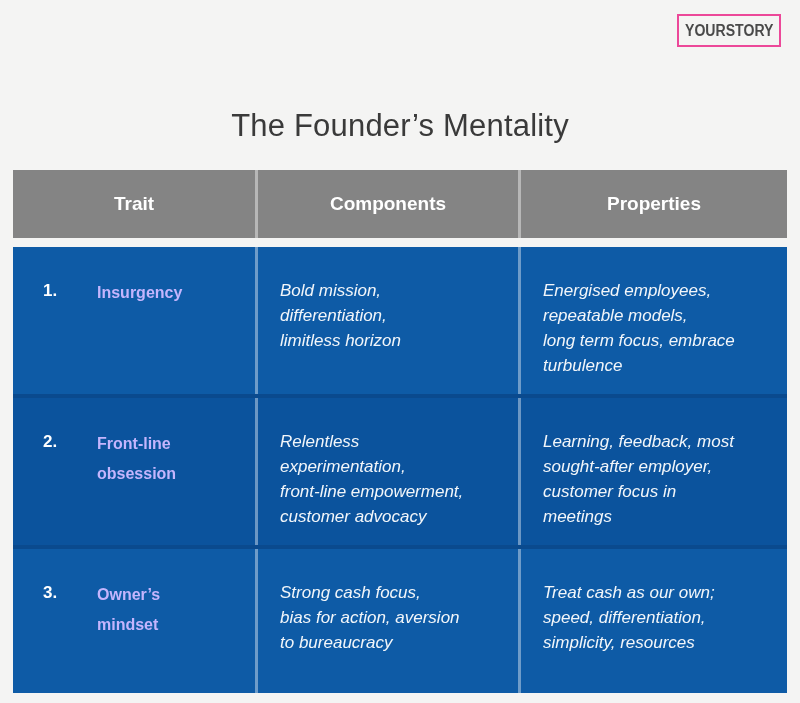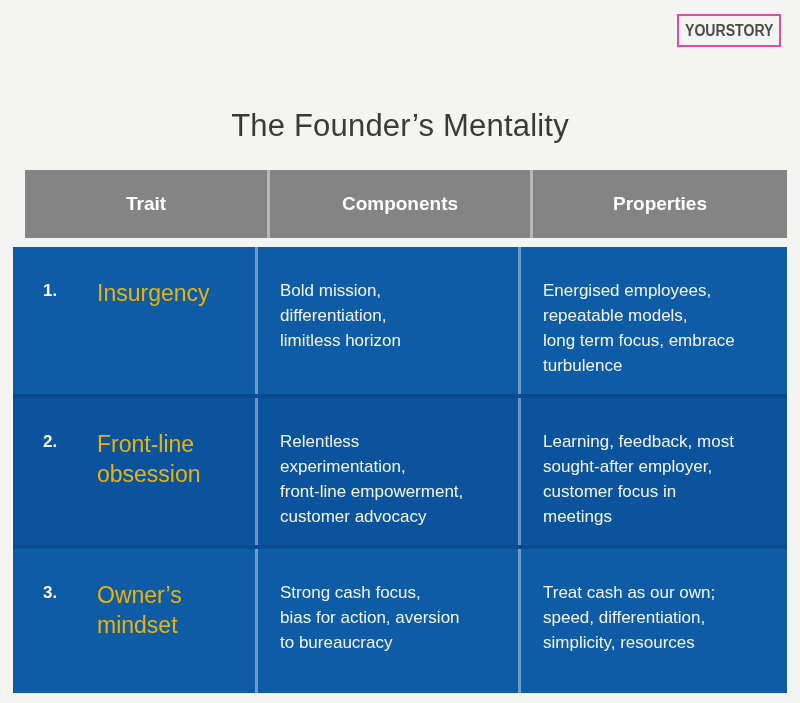--- a/index.html
+++ b/index.html
@@ -46,21 +46,20 @@
   .table {
     position: absolute;
     top: 170px; left: 13px; right: 13px;
   }
   .thead {
     display: grid;
     grid-template-columns: 242px 263px 1fr;
     background: #848484;
     height: 68px;
     margin-bottom: 9px;
-    margin-left: 12px;
   }
   .th {
     display: flex; align-items: center; justify-content: center;
     color: #ffffff;
     font-size: 19px;
     font-weight: 700;
   }
   .th + .th { border-left: 3px solid rgba(255,255,255,0.42); }
   .trow {
     display: grid;
@@ -79,34 +78,35 @@
   }
   .num {
     color: #ffffff;
     font-size: 17px;
     font-weight: 700;
     width: 54px;
     flex-shrink: 0;
     line-height: 26px;
   }
   .trait {
-    color: #eab308;
-    font-size: 23px;
-    font-weight: 400;
+    color: #c4b5fd;
+    font-size: 16px;
+    font-weight: 700;
     line-height: 30px;
     white-space: pre-line;
   }
   .body-text {
     color: #f2f6fa;
     font-size: 17px;
     font-weight: 400;
     line-height: 25px;
     padding-left: 22px;
     padding-right: 10px;
     white-space: pre-line;
+    font-style: italic;
   }
 </style>
 </head>
 <body>
 
 <div class="canvas">
 
   <div class="logo-box">
     <span class="logo-text">YOURSTORY</span>
   </div>

